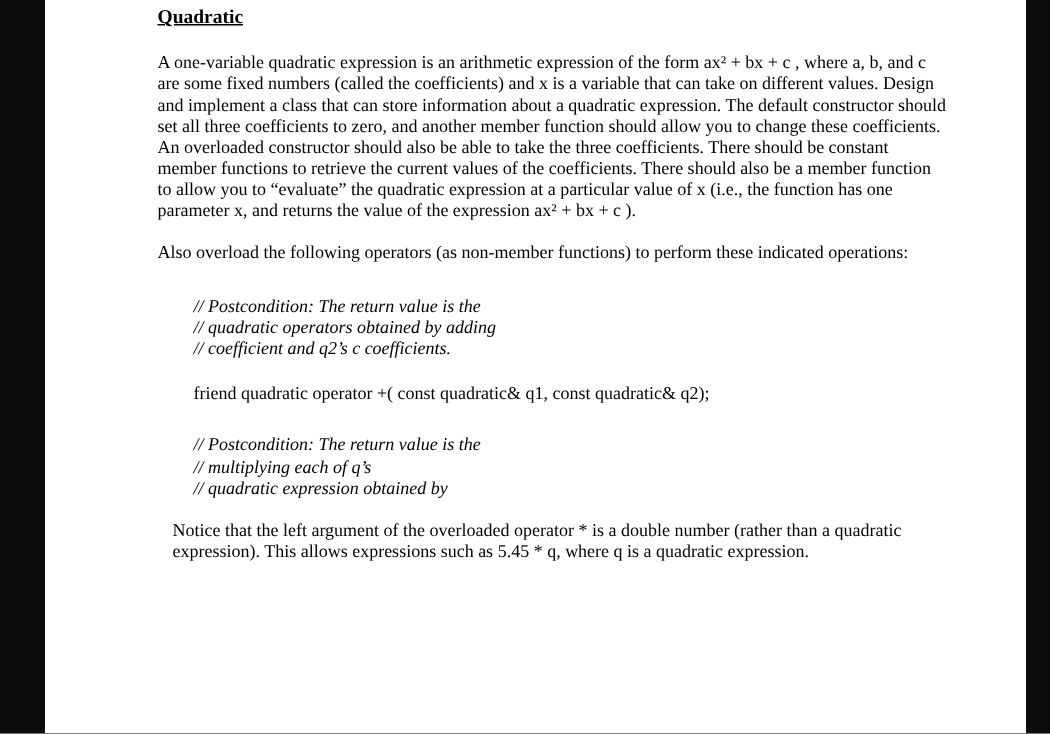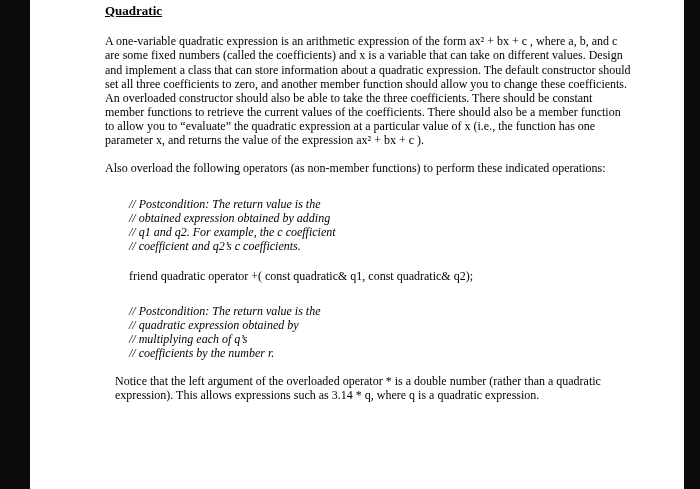--- a/index.html
+++ b/index.html
@@ -79,31 +79,29 @@
   <div class="doc">
 
     <h1 class="title">Quadratic</h1>
 
     <p class="para">A one-variable quadratic expression is an arithmetic expression of the form ax² + bx + c , where a, b, and c are some fixed numbers (called the coefficients) and x is a variable that can take on different values. Design and implement a class that can store information about a quadratic expression. The default constructor should set all three coefficients to zero, and another member function should allow you to change these coefficients. An overloaded constructor should also be able to take the three coefficients. There should be constant member functions to retrieve the current values of the coefficients. There should also be a member function to allow you to “evaluate” the quadratic expression at a particular value of x (i.e., the function has one parameter x, and returns the value of the expression ax² + bx + c ).</p>
 
     <p class="para-tight">Also overload the following operators (as non-member functions) to perform these indicated operations:</p>
 
     <div class="comment-block code-indent">
       <div>// Postcondition: The return value is the</div>
-      <div>// obtained expression obtained by adding</div>
-      <div>// q1 and q2. For example, the c coefficient</div>
+      <div>// quadratic operators obtained by adding</div>
       <div>// coefficient and q2’s c coefficients.</div>
     </div>
 
     <div class="friend-line code-indent">friend quadratic operator +( const quadratic&amp; q1, const quadratic&amp; q2);</div>
 
     <div class="comment-block-2 code-indent">
       <div>// Postcondition: The return value is the</div>
+      <div>// multiplying each of q’s</div>
       <div>// quadratic expression obtained by</div>
-      <div>// multiplying each of q’s</div>
-      <div>// coefficients by the number r.</div>
     </div>
 
 
-    <p class="notice">Notice that the left argument of the overloaded operator * is a double number (rather than a quadratic expression). This allows expressions such as 3.14 * q, where q is a quadratic expression.</p>
+    <p class="notice">Notice that the left argument of the overloaded operator * is a double number (rather than a quadratic expression). This allows expressions such as 5.45 * q, where q is a quadratic expression.</p>
 
   </div>
 </div>
 
 </body></html>

